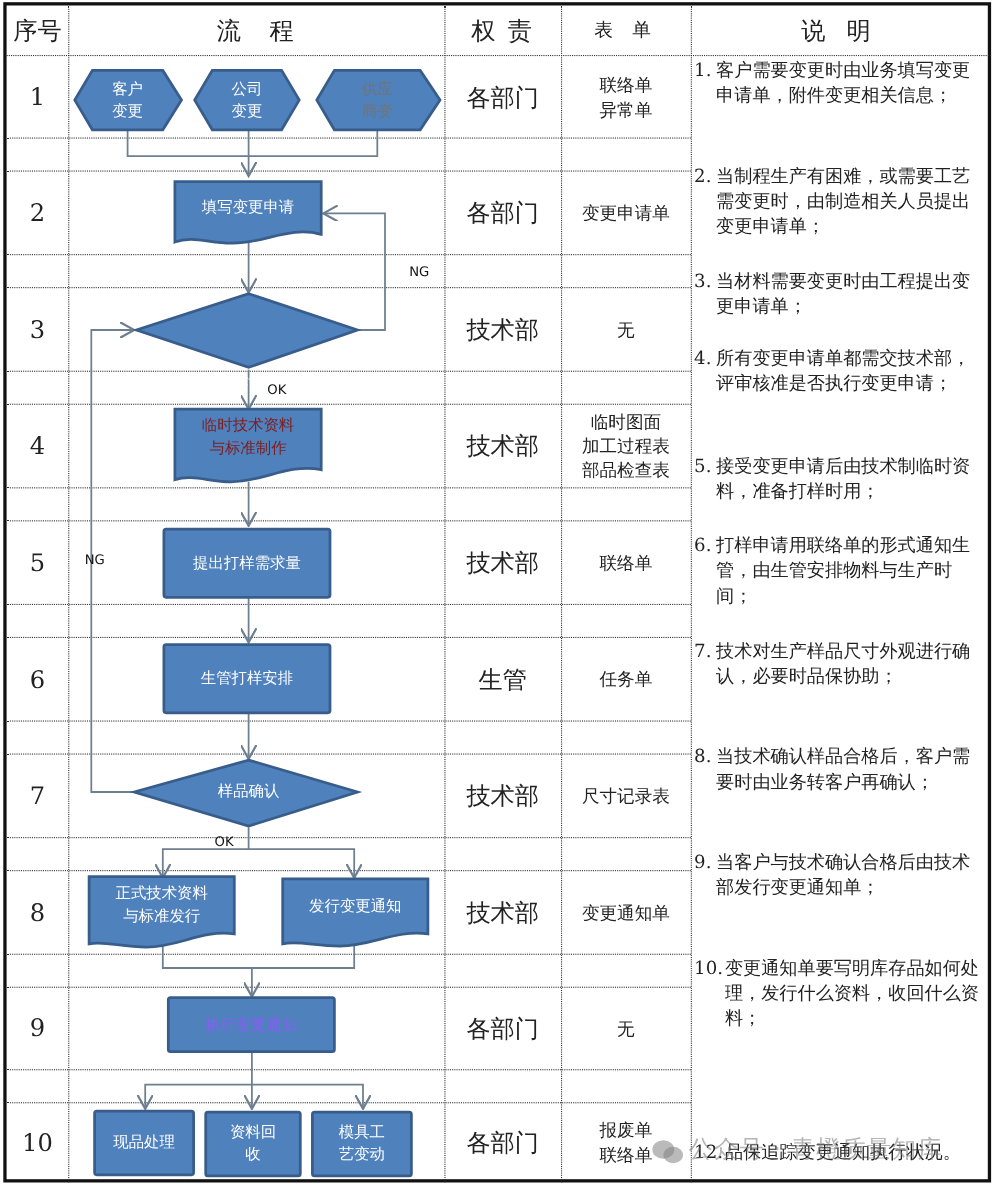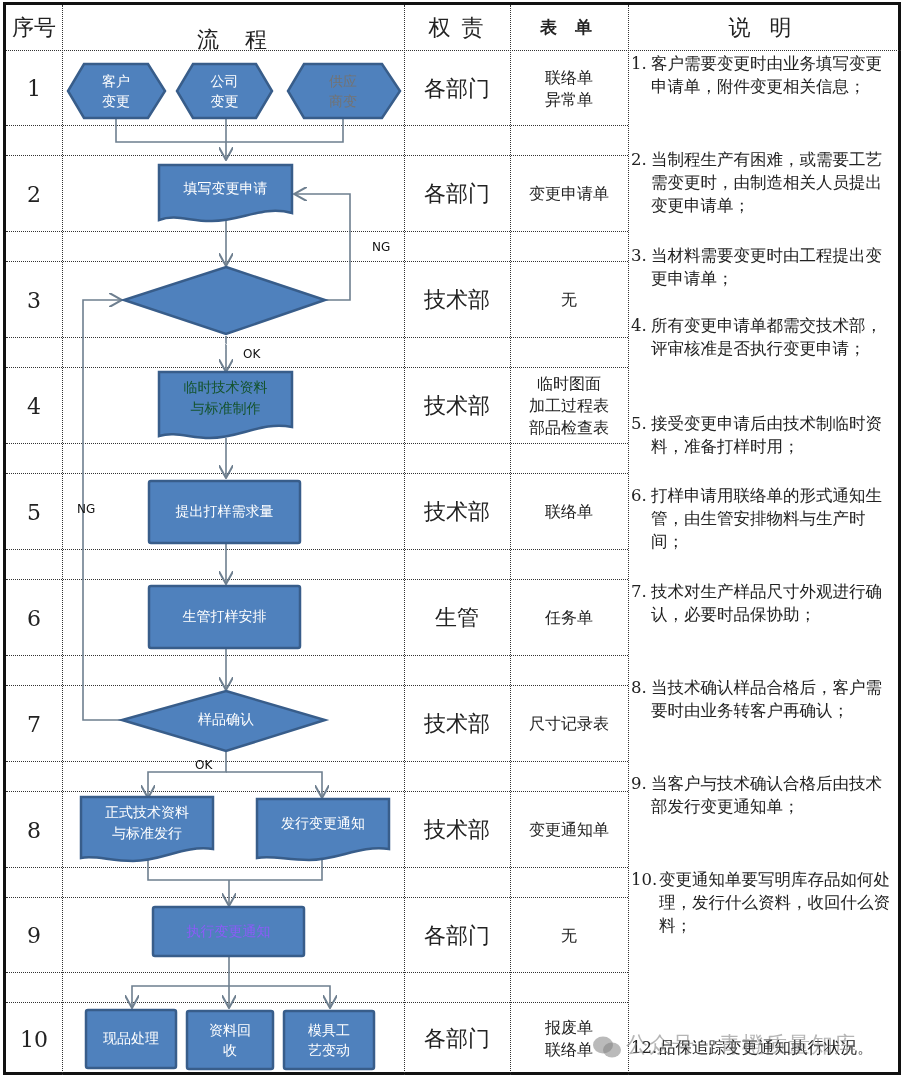--- a/index.html
+++ b/index.html
@@ -2,21 +2,21 @@
 <html><head>
 <meta charset="utf-8">
 <style>
   html,body{margin:0;padding:0;background:#fff;}
   body{width:907px;height:1080px;position:relative;overflow:hidden;font-family:"DejaVu Serif","Liberation Serif",serif;color:#222;}
   .frame{position:absolute;left:3px;top:2px;width:898px;height:1073px;border:3px solid #111;box-sizing:border-box;}
   .hl{position:absolute;left:6px;width:895px;border-top:1.5px dotted #333;height:0;}
   .vl{position:absolute;top:5px;height:1070px;border-left:1.5px dotted #333;width:0;}
   .cell{position:absolute;display:flex;align-items:center;justify-content:center;text-align:center;}
   .hdr{font-size:22px;letter-spacing:2px;}
-  .hdr-small{font-size:17px;letter-spacing:6px;font-weight:bold;}
+  .hdr-small{font-size:17px;letter-spacing:6px;}
   .num{font-size:22px;}
   .dept{font-size:22px;}
   .form{font-size:16px;line-height:22px;}
   .desc{position:absolute;left:631px;width:262px;font-size:16.5px;line-height:23px;}
   .desc .p{position:absolute;left:0;width:262px;}
   .desc .n{position:absolute;left:0;top:0;}
   .desc .t{display:block;padding-left:20px;}
   .desc .t2{padding-left:28px;}
   svg{position:absolute;left:0;top:0;}
   .shape-text{font-family:"DejaVu Sans","Liberation Sans",sans-serif;}
@@ -48,21 +48,21 @@
 <div class="hl" style="top:655px;width:622px;"></div>
 <div class="hl" style="top:685px;width:622px;"></div>
 <div class="hl" style="top:761px;width:622px;"></div>
 <div class="hl" style="top:791px;width:622px;"></div>
 <div class="hl" style="top:867px;width:622px;"></div>
 <div class="hl" style="top:897px;width:622px;"></div>
 <div class="hl" style="top:972px;width:622px;"></div>
 <div class="hl" style="top:1002px;width:622px;"></div>
 
 <div class="cell hdr" style="left:6px;top:5px;width:56px;height:45px;letter-spacing:0;">序号</div>
-<div class="cell hdr" style="left:62px;top:5px;width:342px;height:45px;margin-top:12px;">流　程</div>
+<div class="cell hdr" style="left:62px;top:5px;width:342px;height:45px;">流　程</div>
 <div class="cell hdr" style="left:404px;top:5px;width:106px;height:45px;">权 责</div>
 <div class="cell hdr-small" style="left:510px;top:5px;width:118px;height:45px;">表 单</div>
 <div class="cell hdr" style="left:628px;top:5px;width:270px;height:45px;letter-spacing:6px;">说 明</div>
 
 <div class="cell num" style="left:6px;top:52px;width:56px;height:73px;">1</div>
 <div class="cell dept" style="left:404px;top:52px;width:106px;height:73px;">各部门</div>
 <div class="cell form" style="left:510px;top:52px;width:118px;height:73px;flex-direction:column;">
   <span>联络单</span>
   <span>异常单</span>
 </div>
@@ -200,21 +200,21 @@
 <div class="cell shape-text" style="left:304px;top:64px;width:78px;height:54px;flex-direction:column;color:#737373;font-size:14px;line-height:20px;">
   <span>供应</span>
   <span>商变</span>
 </div>
 <div class="cell shape-text" style="left:159px;top:167px;width:133px;height:44px;color:#fff;font-size:14px;">
   <span>填写变更申请</span>
 </div>
 <div class="cell shape-text" style="left:160px;top:286px;width:132px;height:28px;color:#fff;font-size:14px;margin-top:47px;">
   <span>技术评估</span>
 </div>
-<div class="cell shape-text" style="left:159px;top:373px;width:133px;height:50px;flex-direction:column;color:#14532d;font-size:14px;line-height:21px;">
+<div class="cell shape-text" style="left:159px;top:373px;width:133px;height:50px;flex-direction:column;color:#7f1d1d;font-size:14px;line-height:21px;">
   <span>临时技术资料</span>
   <span>与标准制作</span>
 </div>
 <div class="cell shape-text" style="left:149px;top:481px;width:151px;height:62px;color:#fff;font-size:14px;">
   <span>提出打样需求量</span>
 </div>
 <div class="cell shape-text" style="left:149px;top:586px;width:151px;height:62px;color:#fff;font-size:14px;">
   <span>生管打样安排</span>
 </div>
 <div class="cell shape-text" style="left:160px;top:706px;width:132px;height:28px;color:#fff;font-size:14px;">

